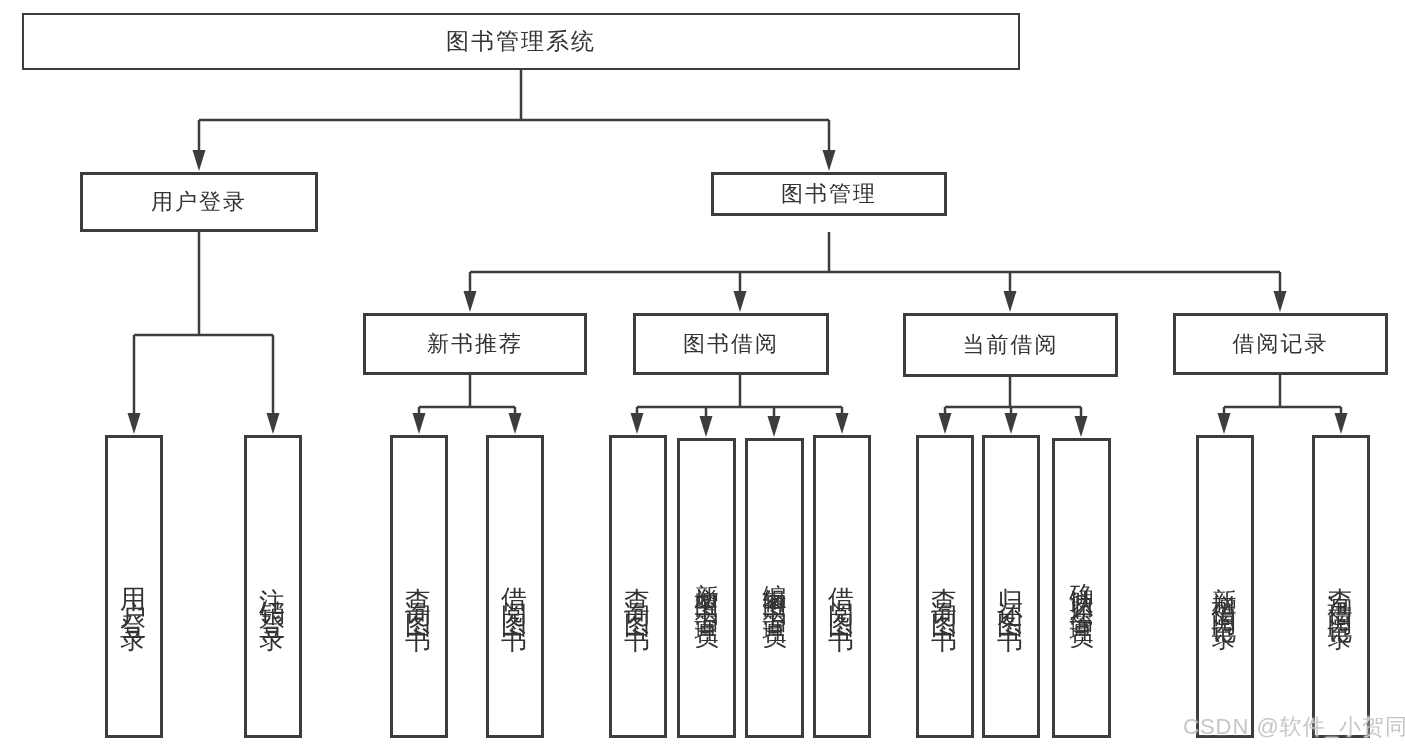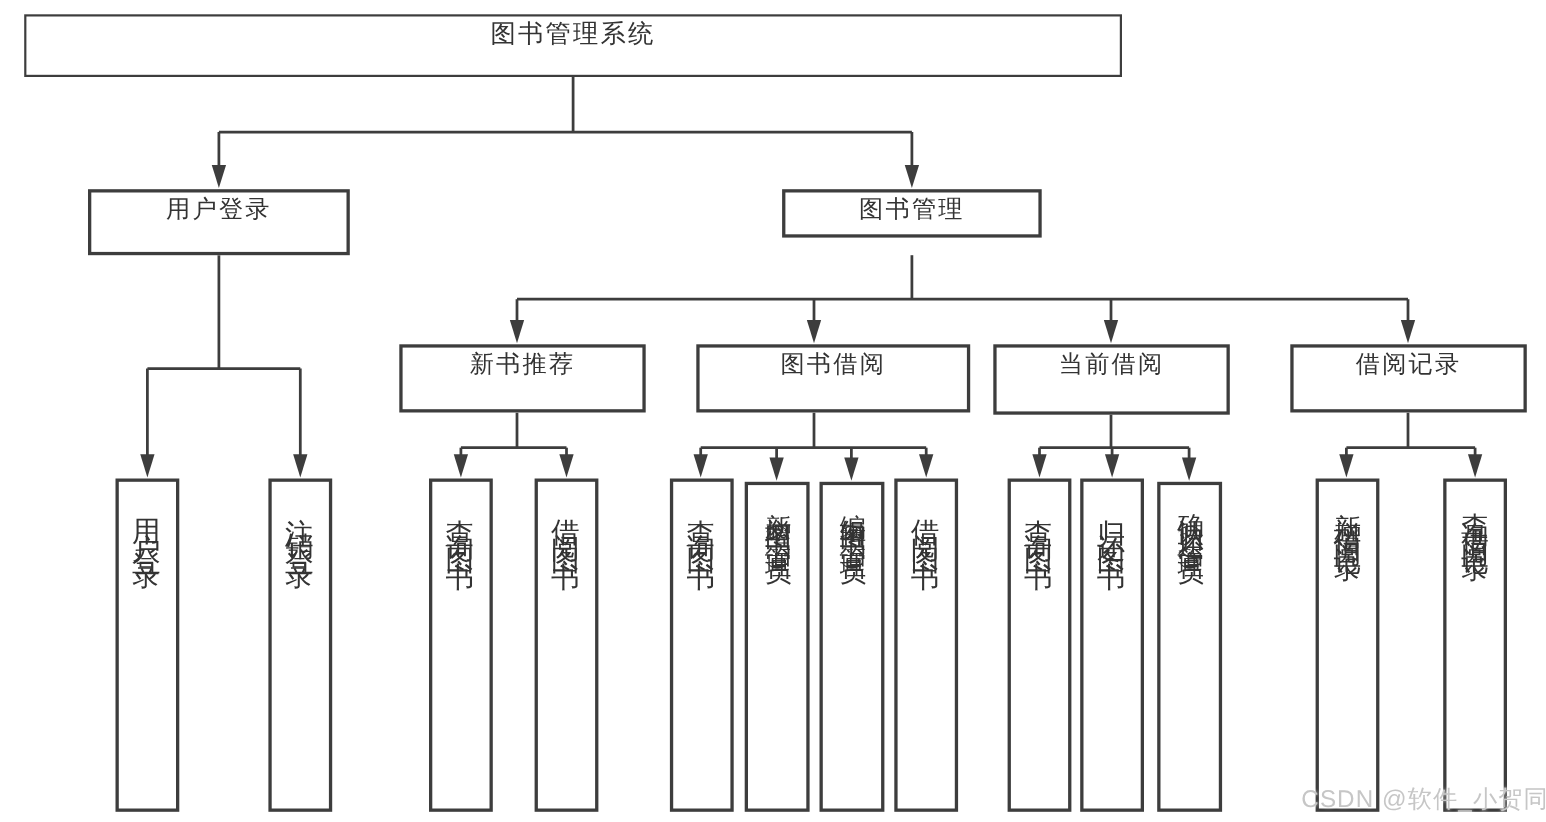--- a/index.html
+++ b/index.html
@@ -16,20 +16,21 @@
     left: 0; top: 0;
     width: 1405px; height: 747px;
     z-index: 1;
   }
   .box {
     position: absolute;
     box-sizing: border-box;
     background: #ffffff;
     border: 3px solid #3d3d3d;
     display: flex;
+    align-items: center;
     justify-content: center;
     color: #333333;
     z-index: 2;
   }
   .box--title {
     border-width: 2px;
     font-size: 23px;
     letter-spacing: 2px;
   }
   .box--branch {
@@ -135,21 +136,21 @@
   <div class="box box--branch" style="left:80px;top:172px;width:238px;height:60px">
     <span>用户登录</span>
   </div>
   <div class="box box--branch" style="left:711px;top:172px;width:236px;height:44px">
     <span>图书管理</span>
   </div>
 
   <div class="box box--branch" style="left:363px;top:313px;width:224px;height:62px">
     <span>新书推荐</span>
   </div>
-  <div class="box box--branch" style="left:633px;top:313px;width:249px;height:62px">
+  <div class="box box--branch" style="left:633px;top:313px;width:196px;height:62px">
     <span>图书借阅</span>
   </div>
   <div class="box box--branch" style="left:903px;top:313px;width:215px;height:64px">
     <span>当前借阅</span>
   </div>
   <div class="box box--branch" style="left:1173px;top:313px;width:215px;height:62px">
     <span>借阅记录</span>
   </div>
 
   <div class="box box--leaf" style="left:105px;top:435px;width:58px;height:303px">

